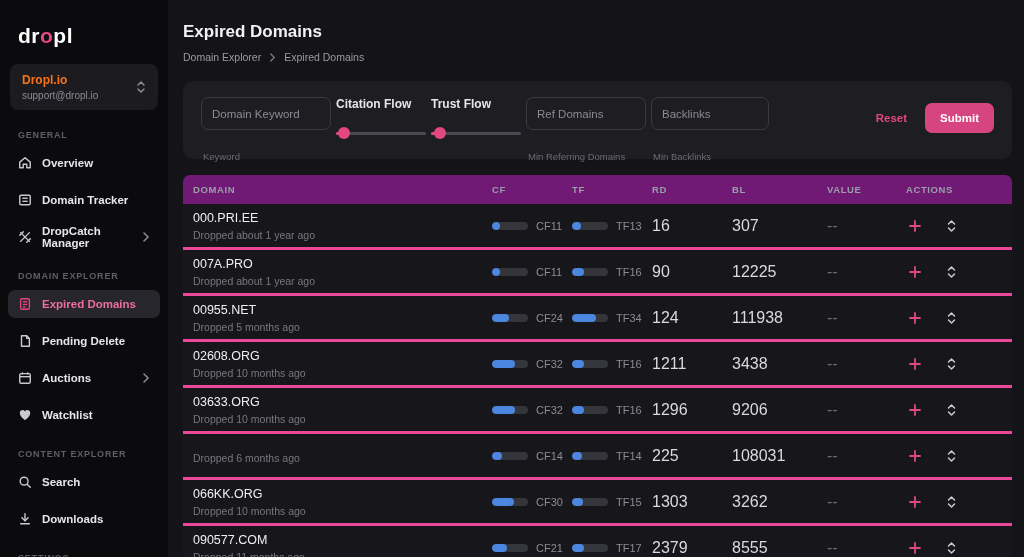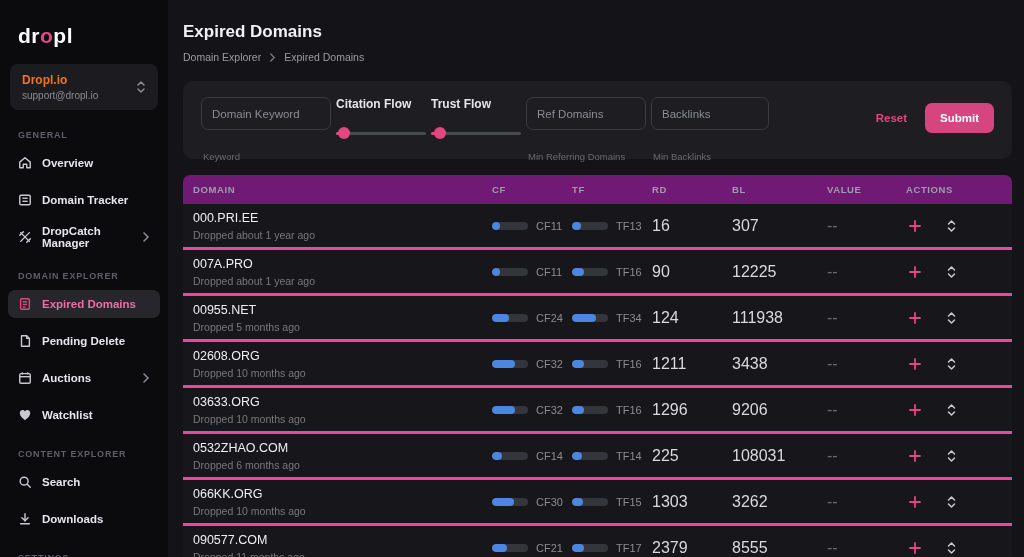--- a/index.html
+++ b/index.html
@@ -461,21 +461,20 @@
       <button class="icon-btn expander-btn">
         <svg width="11" height="14" viewBox="0 0 11 14" fill="none" stroke="currentColor" stroke-width="1.5" stroke-linecap="round" stroke-linejoin="round">
                 <polyline points="2.5,5 5.5,2 8.5,5"></polyline>
                 <polyline points="2.5,9 5.5,12 8.5,9"></polyline>
               </svg>
       </button>
     </div>
   </div>
         <div class="trow">
     <div class="cell">
-      <div class="dname">0532ZHAO.COM</div>
       <div class="ddrop">Dropped 6 months ago</div>
     </div>
     <div class="cell cell-flow">
       <span class="bar">
               <span class="fill" style="width: 28%;"></span>
             </span>
       <span class="flabel">CF14</span>
     </div>
     <div class="cell cell-flow">
       <span class="bar">

